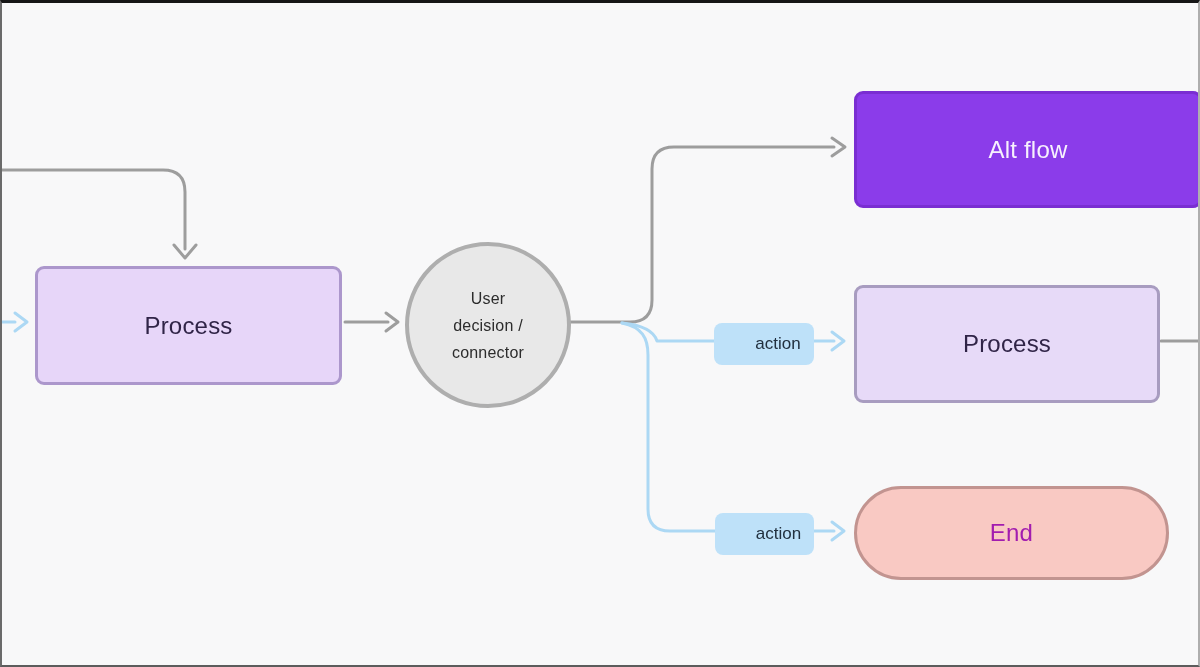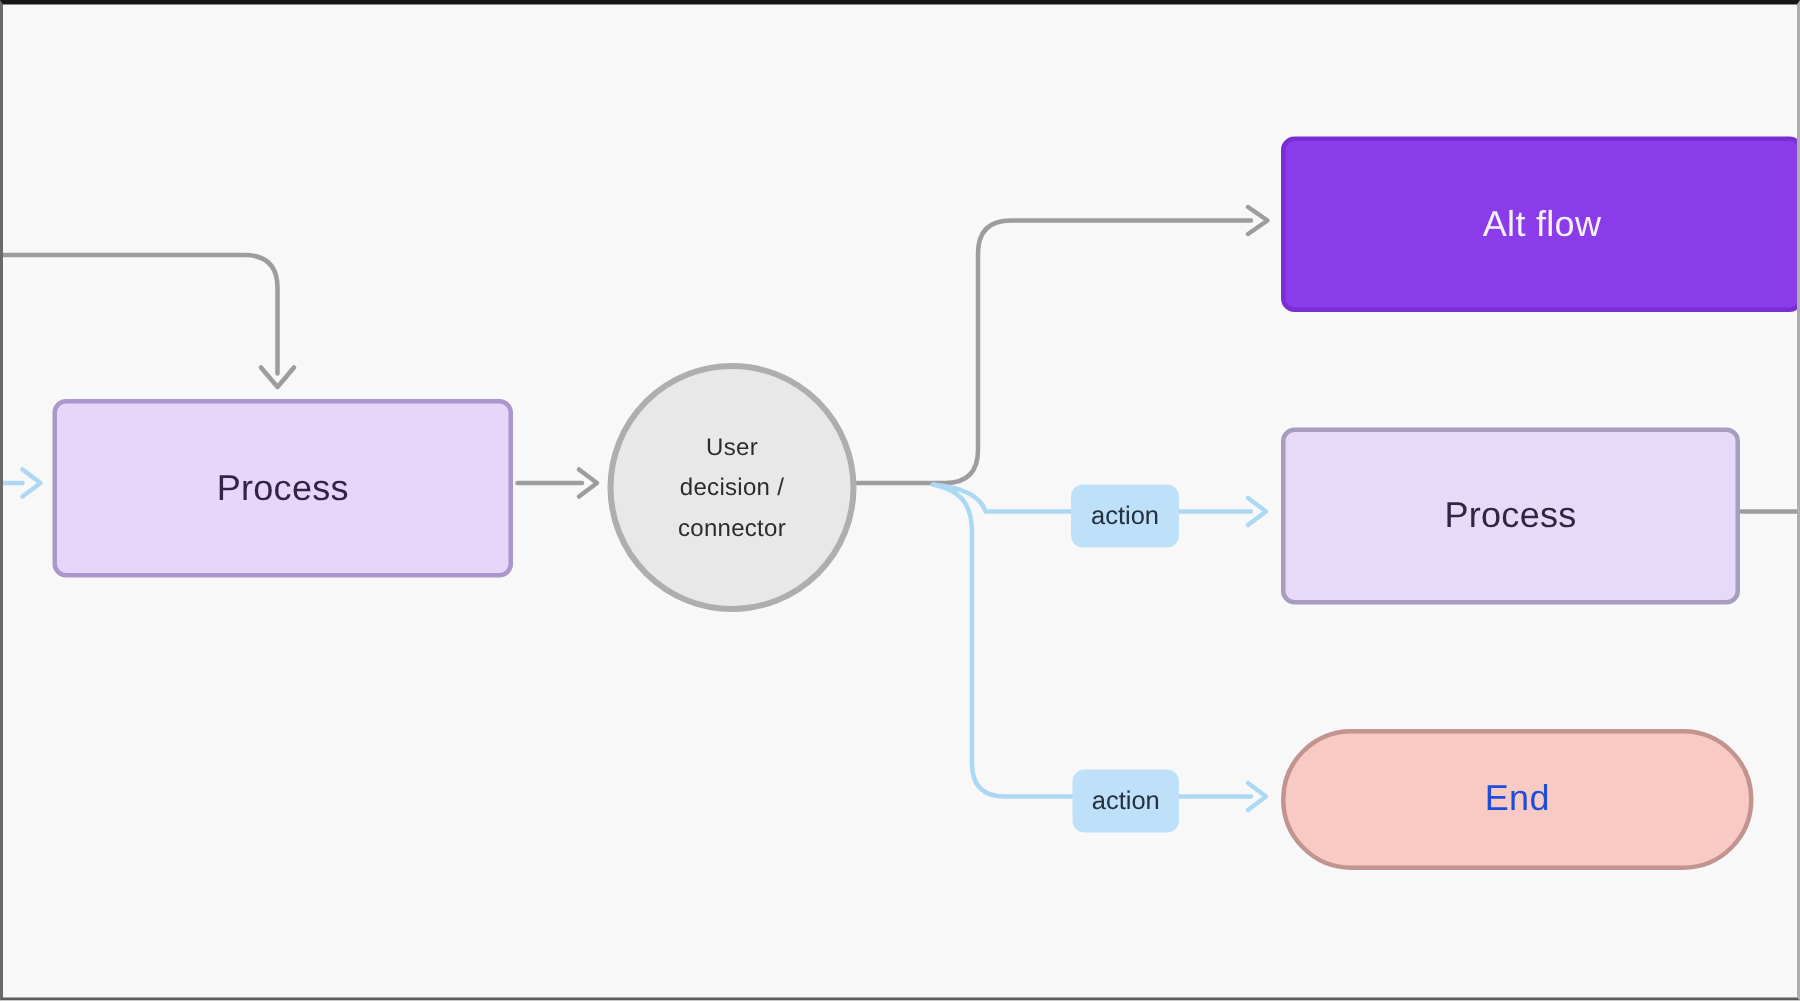--- a/index.html
+++ b/index.html
@@ -33,25 +33,25 @@
   .node-alt-flow{
     left:852px;top:88px;width:348px;height:117px;border-radius:9px;
     background:#8b3cea;border:3px solid #7a2ed2;color:#f7f1fd;
   }
   .node-process-right{
     left:852px;top:282px;width:306px;height:118px;border-radius:9px;
     background:#e7daf8;border:3px solid #a89cc0;color:#302447;
   }
   .node-end{
     left:852px;top:483px;width:315px;height:94px;border-radius:48px;
-    background:#f9c9c3;border:3px solid #c29490;color:#1d4ed8;
+    background:#f9c9c3;border:3px solid #c29490;color:#a21caf;
   }
   .edge-label{
     position:absolute;display:flex;align-items:center;justify-content:center;
-    background:#bee1f9;color:#22303f;border-radius:8px;font-size:17px;
+    background:#bee1f9;color:#22303f;border-radius:8px;font-size:17px;padding-left:28px;
   }
   .edge-label-top{left:712px;top:320px;width:72px;height:42px;}
   .edge-label-bottom{left:713px;top:510px;width:71px;height:42px;}
 </style>
 </head>
 <body>
 
 <div class="canvas">
 
   <svg class="edges" viewBox="0 0 1200 667">

